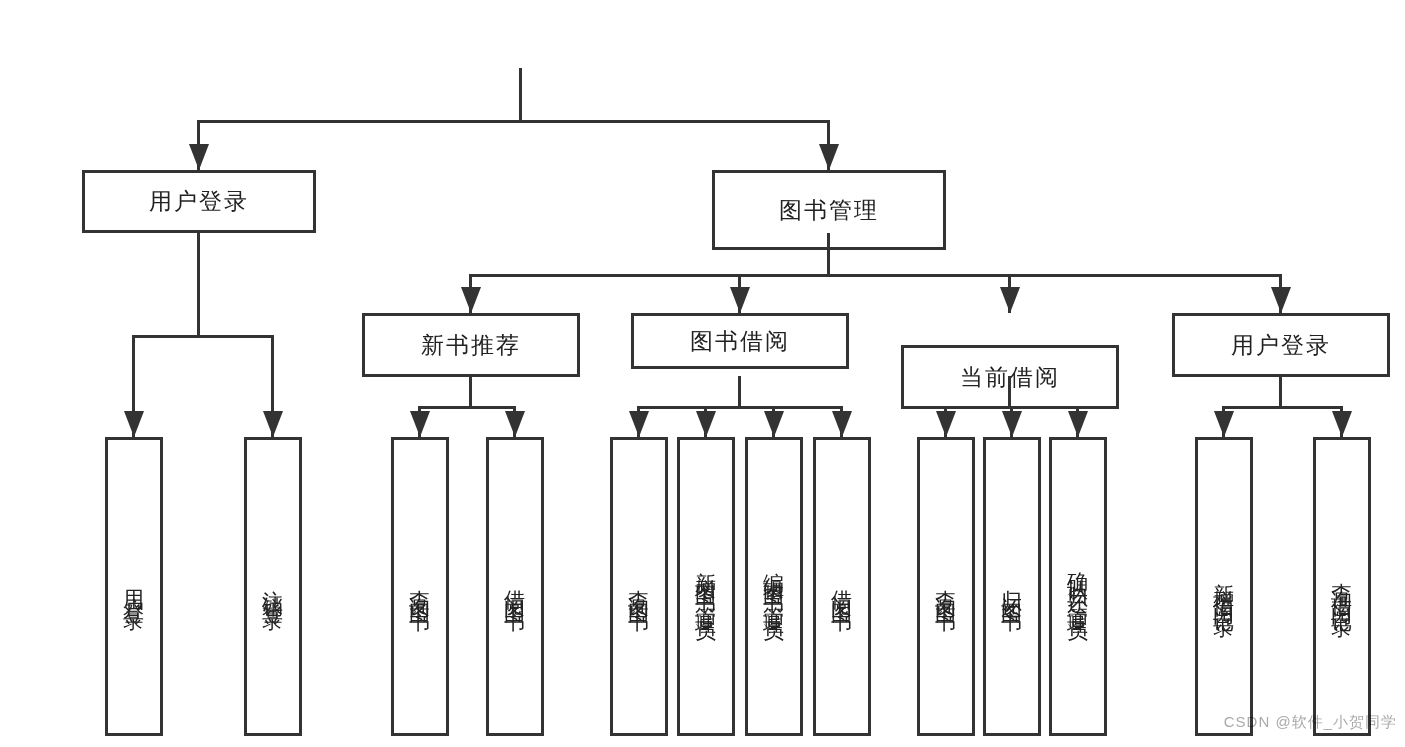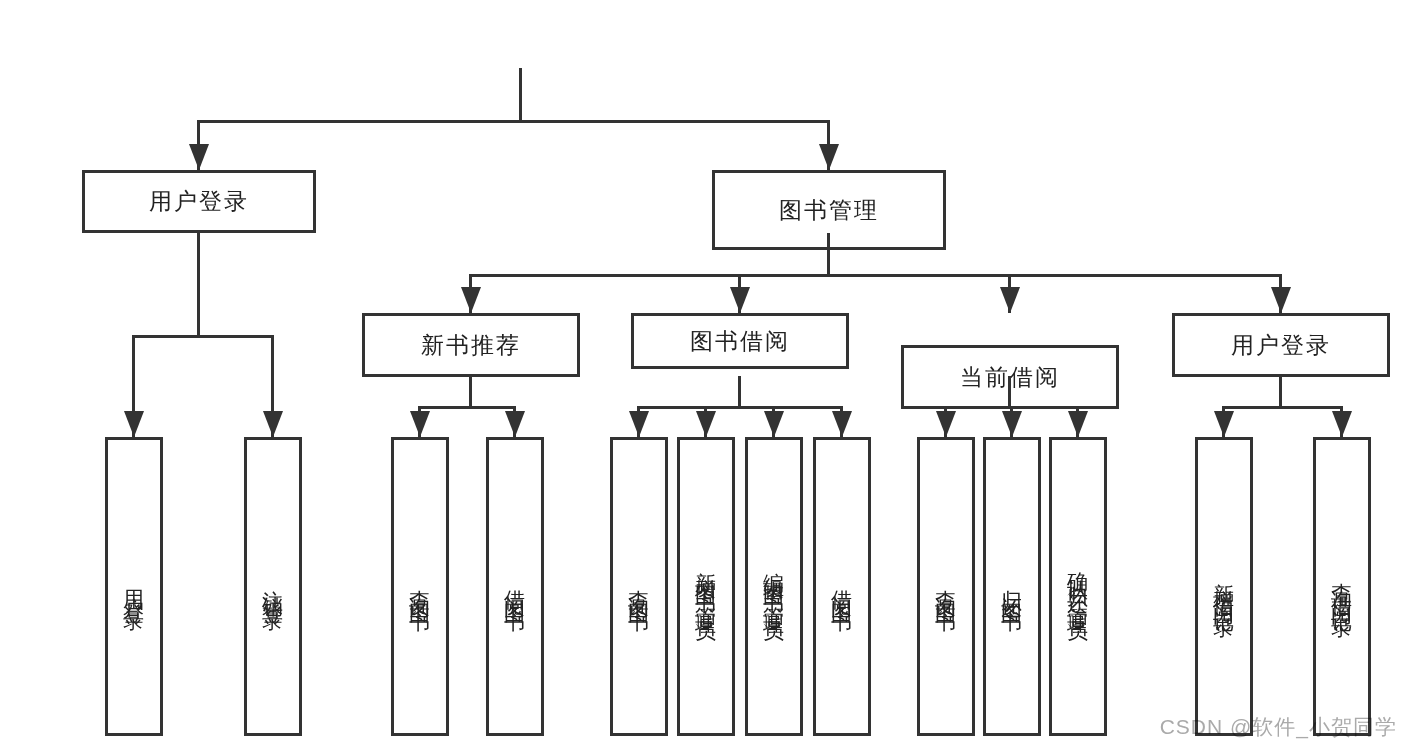--- a/index.html
+++ b/index.html
@@ -7,21 +7,21 @@
           font-family:"Liberation Sans","DejaVu Sans",sans-serif;color:#222222;}
   .node{position:absolute;box-sizing:border-box;border:3px solid #333333;background:#ffffff;
         display:flex;align-items:center;justify-content:center;font-size:23px;color:#222222;
         letter-spacing:2px;}
   .leaf{font-size:21px;}
   .leaf .vtext{writing-mode:vertical-lr;text-orientation:mixed;letter-spacing:7px;line-height:1;}
   .vline{position:absolute;width:3px;background:#333333;}
   .hline{position:absolute;height:3px;background:#333333;}
   .arrow{position:absolute;width:0;height:0;border-left:10px solid transparent;
          border-right:10px solid transparent;border-top:26px solid #333333;}
-  .watermark{position:absolute;top:713px;right:8px;font-size:21px;color:#aaaaaa;
+  .watermark{position:absolute;top:713px;right:8px;font-size:15px;color:#aaaaaa;
              letter-spacing:1px;mix-blend-mode:multiply;z-index:10;white-space:nowrap;}
 </style>
 </head>
 <body>
 
 <div class="canvas">
 
 
   <div class="node" style="left:82px;top:170px;width:234px;height:63px;">用户登录</div>
 

